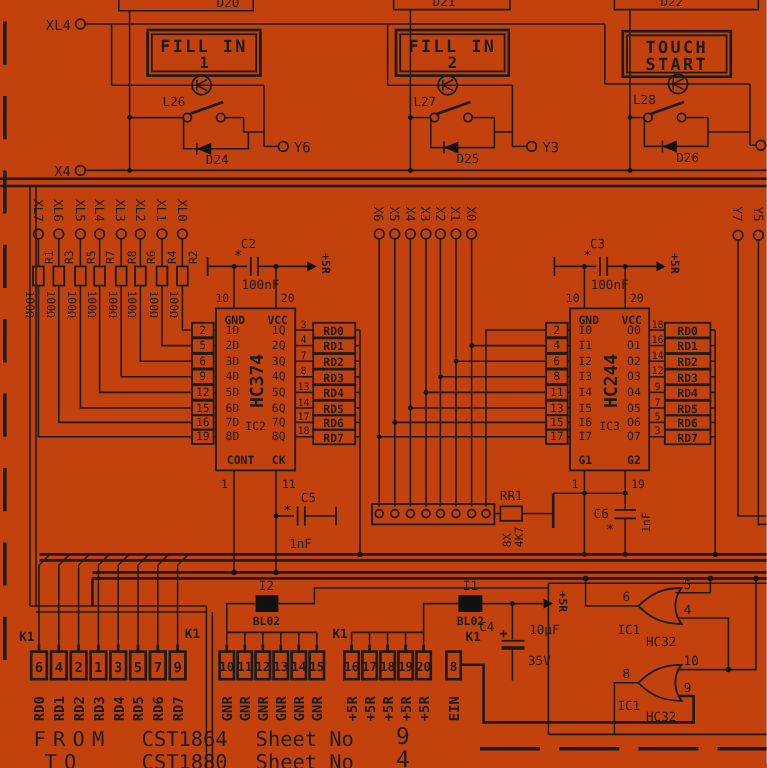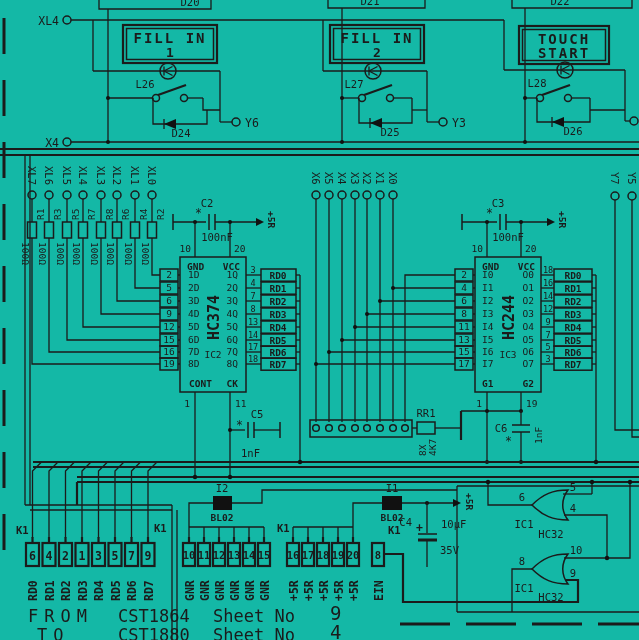--- a/index.html
+++ b/index.html
@@ -1,16 +1,16 @@
 <!DOCTYPE html>
 <html><head>
 <meta charset="utf-8">
 <style>
   html,body{margin:0;padding:0;background:#e8e8e4;}
-  #stage{width:639px;height:640px;background:#14b8a6;overflow:hidden;position:relative;}
+  #stage{width:639px;height:640px;background:#c2410c;overflow:hidden;position:relative;}
   svg{display:block;}
   text{font-family:"DejaVu Sans Mono",monospace;fill:#1b1b1b;}
   .t8{font-size:8.5px;}
   .t9{font-size:9.5px;}
   .t10{font-size:10.5px;}
   .t11{font-size:11.5px;}
   .t13{font-size:13px;font-weight:bold;}
   .t15{font-size:14px;font-weight:bold;letter-spacing:2px;}
   .t16{font-size:15px;font-weight:bold;}
   .t17{font-size:17px;}

